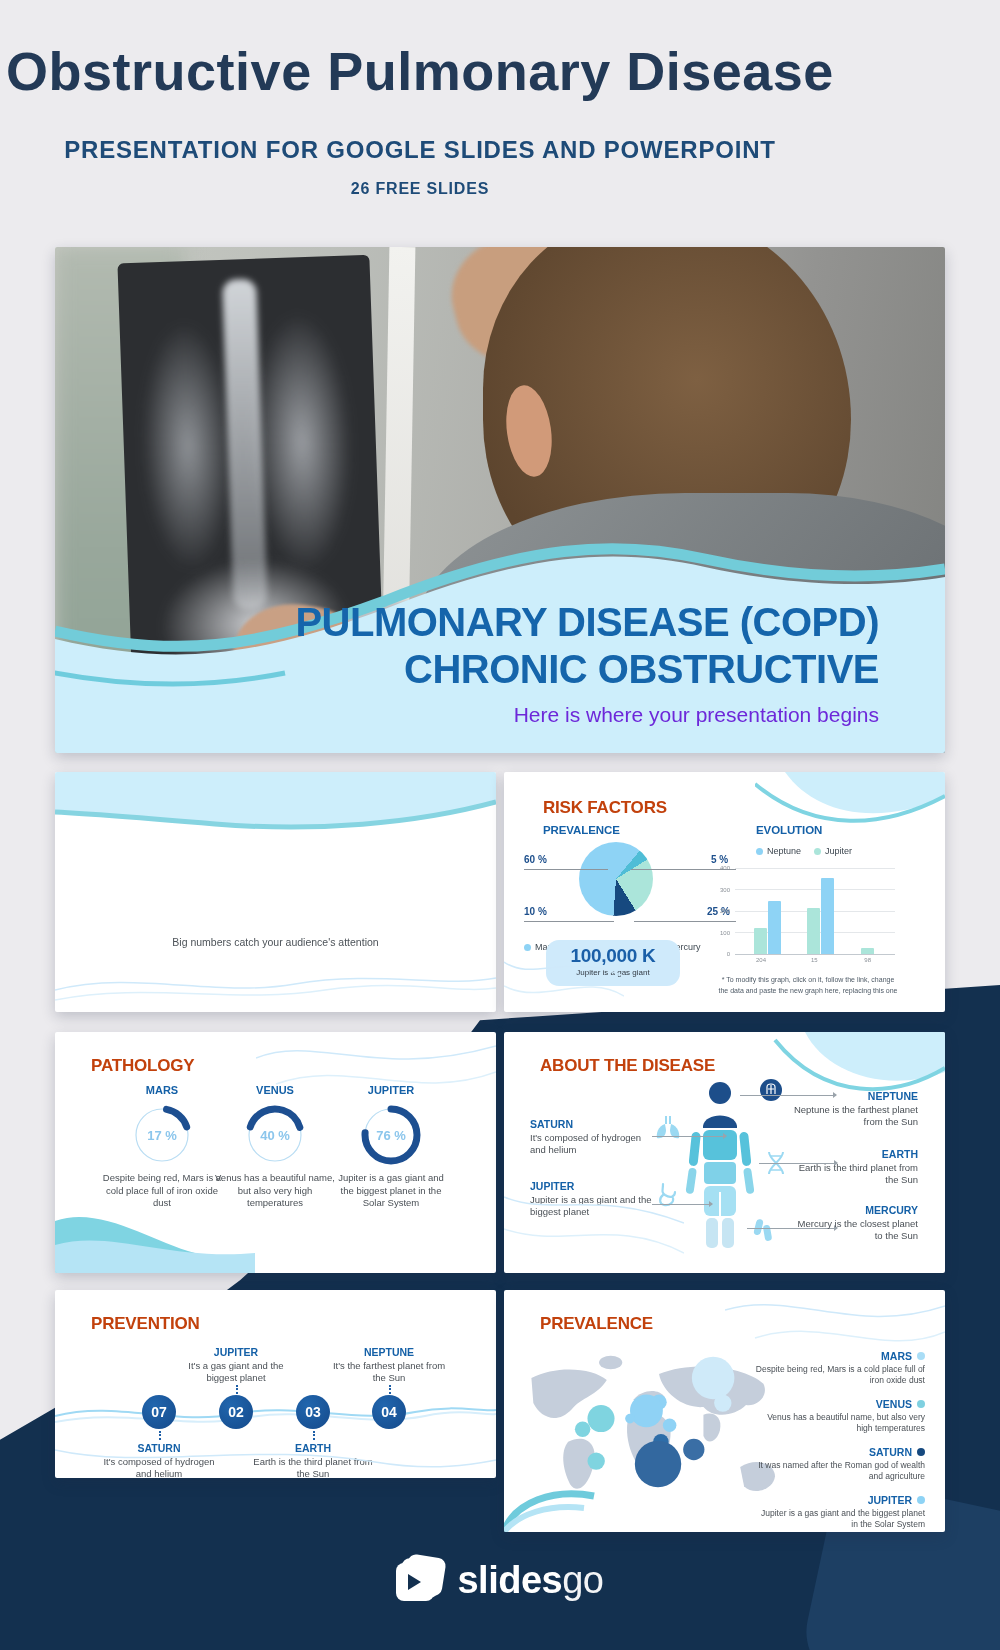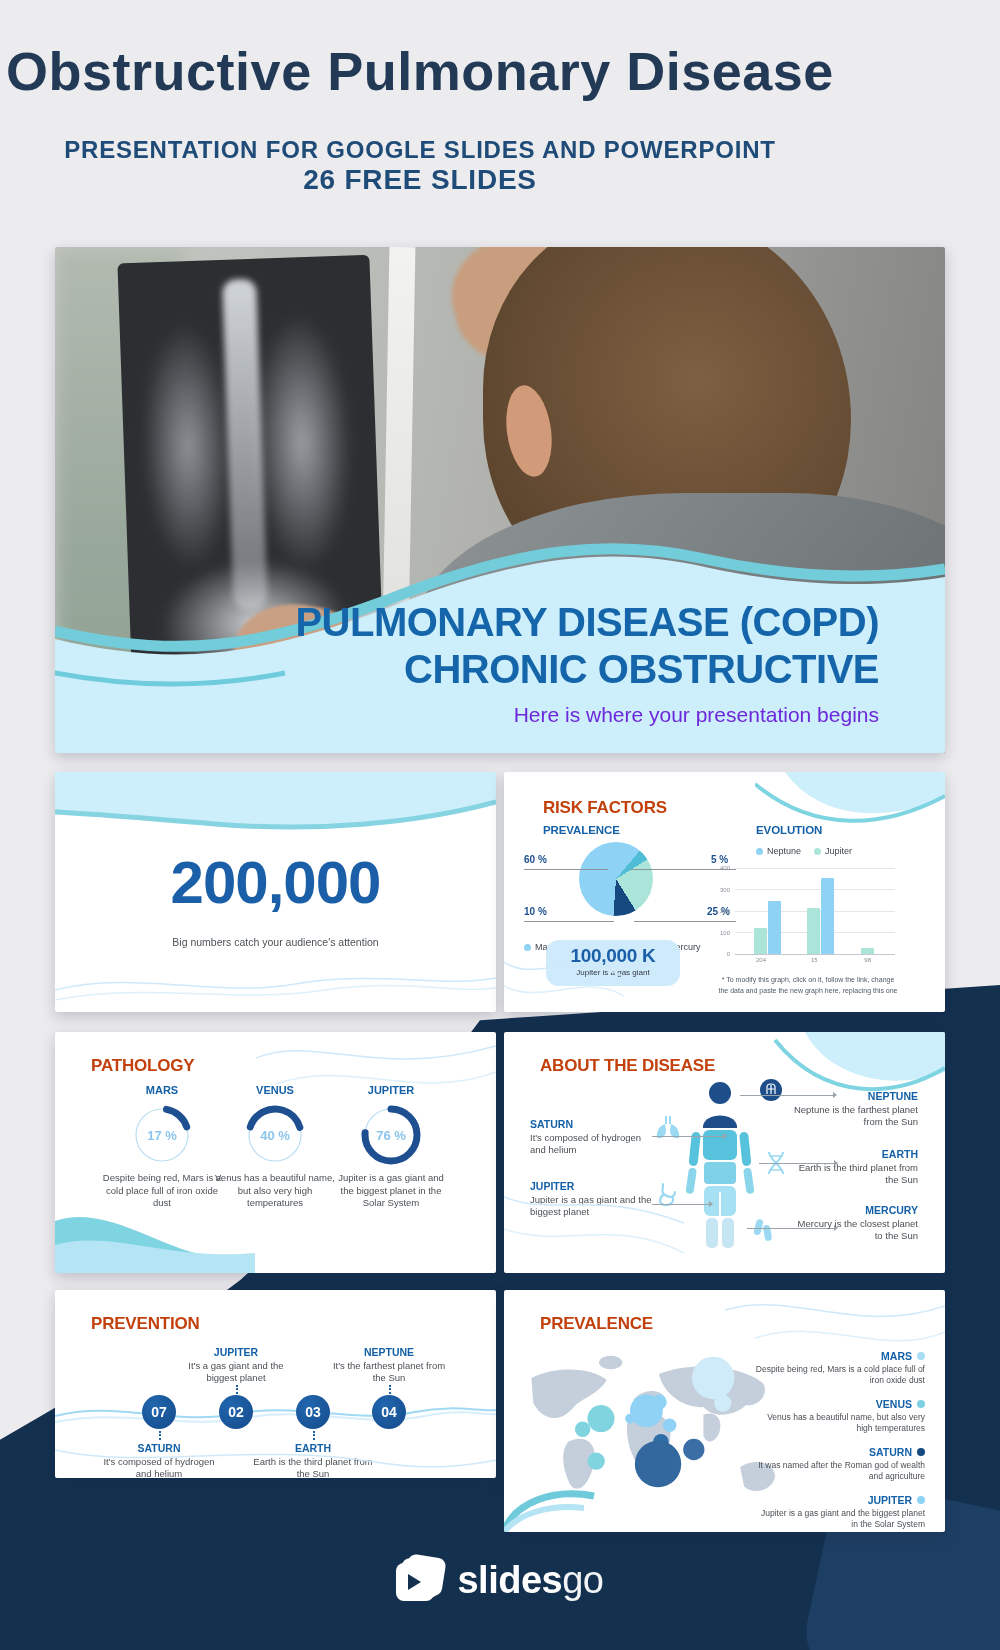--- a/index.html
+++ b/index.html
@@ -8,21 +8,21 @@
   
   .navy-bg{position:absolute;left:0;top:985px;width:1000px;height:665px;background:#13304f;
     clip-path:polygon(100% 0,48% 5.3%,42% 17.3%,34% 30.8%,24% 44.4%,12% 57.9%,0 68.4%,0 100%,100% 100%);}
   .footer-blob{position:absolute;right:-45px;top:1498px;width:230px;height:200px;background:#1d3f63;
     border-radius:52px;transform:rotate(12deg);}
   
   .hdr{position:absolute;left:0;top:40px;width:840px;text-align:center;color:#233a57;}
   .hdr h1{margin:0;font-size:54px;font-weight:600;letter-spacing:.5px;}
   .hdr .sub{margin:0;color:#1e4b78;font-weight:600;}
   .hdr .sub1{margin-top:34px;font-size:24px;letter-spacing:.8px;}
-  .hdr .sub2{font-size:28px;letter-spacing:.8px;}
+  .hdr .sub2{margin-top:16px;font-size:16px;letter-spacing:.8px;}
   
   .card{position:absolute;background:#fff;box-shadow:0 5px 14px rgba(30,40,70,.22);overflow:hidden;border-radius:2px;}
   .hero{left:55px;top:247px;width:890px;height:506px;}
   .slide{width:441px;}
   .sA{left:55px;top:772px;height:240px;} .sB{left:504px;top:772px;height:240px;}
   .sC{left:55px;top:1032px;height:241px;} .sD{left:504px;top:1032px;height:241px;}
   .sE{left:55px;top:1290px;height:188px;} .sF{left:504px;top:1290px;height:242px;}
   .stitle{position:absolute;left:36px;top:24px;font-size:17px;font-weight:800;color:#c2410c;letter-spacing:-.2px;}
   .abs{position:absolute;}
   
@@ -147,21 +147,20 @@
       <div class="t">CHRONIC OBSTRUCTIVE</div>
       <div class="s">Here is where your presentation begins</div>
     </div>
   </section>
 
   <section class="card slide sA">
     <svg class="abs" style="left:0;top:0" width="441" height="66" viewBox="0 0 441 66">
       <path d="M0,0 H441 V30 C360,52 260,60 160,52 C90,46 40,42 0,40 Z" fill="#cdeefb"></path>
       <path d="M0,40 C40,42 90,46 160,52 C260,60 360,52 441,30" fill="none" stroke="#86d4e1" stroke-width="5"></path>
     </svg>
-    <div class="bignum">200,000</div>
     <div class="bigcap">Big numbers catch your audience's attention</div>
     <svg class="abs" style="left:0;bottom:6px" width="441" height="46" viewBox="0 0 441 46">
       <path d="M0,30 C80,10 160,38 240,24 C320,10 390,28 441,18" fill="none" stroke="#cfe9fa" stroke-width="1.5"></path>
       <path d="M0,40 C90,22 180,44 270,30 C350,18 400,34 441,28" fill="none" stroke="#ddf0fb" stroke-width="1.5"></path>
     </svg>
   </section>
 
   <section class="card slide sB">
     <svg class="abs" style="right:0;top:0" width="190" height="80" viewBox="0 0 190 80">
       <path d="M30,0 C60,42 120,54 190,26 L190,0 Z" fill="#cdeefb"></path>

